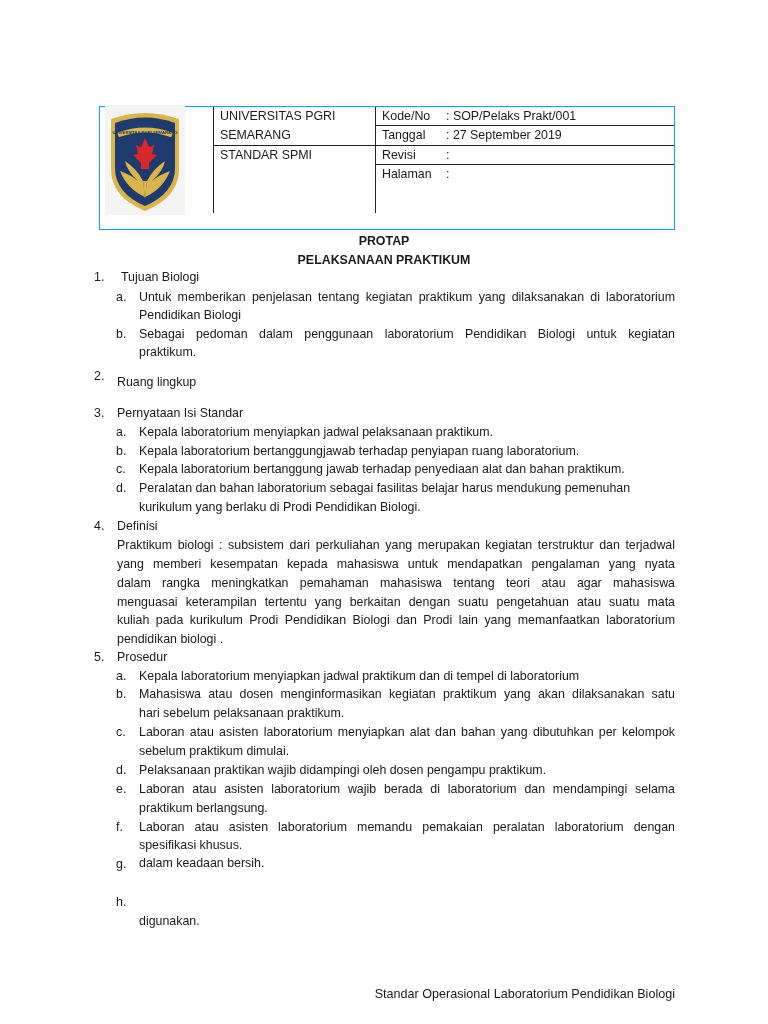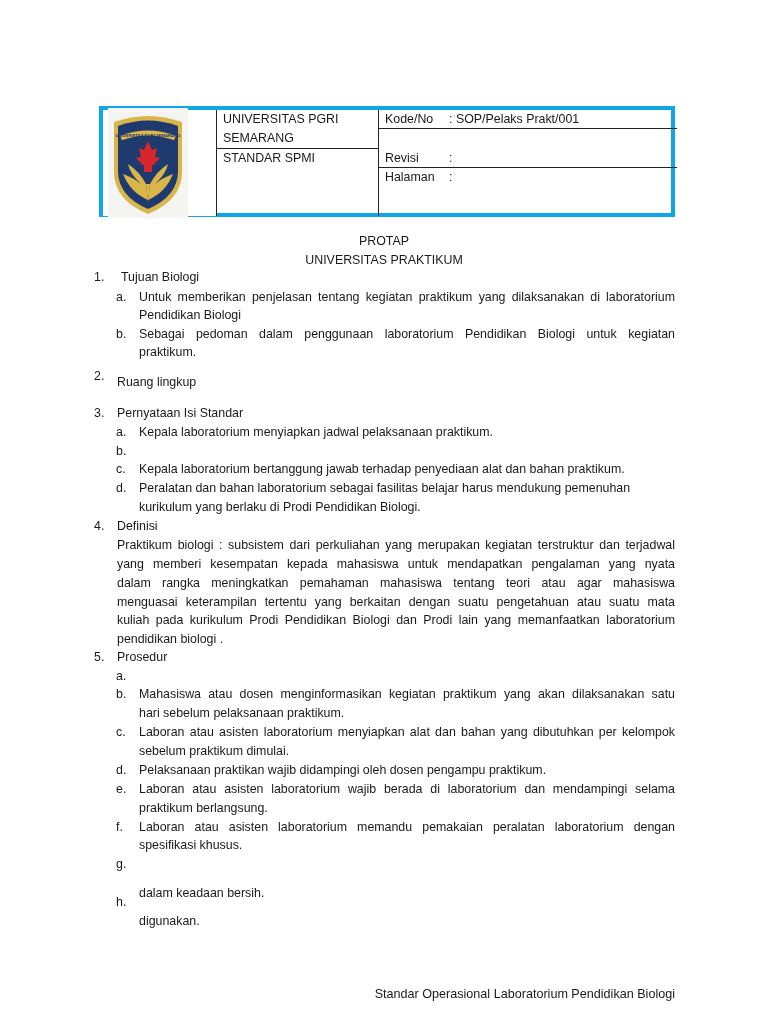--- a/index.html
+++ b/index.html
@@ -1,36 +1,36 @@
 <!DOCTYPE html>
 <html><head>
 <meta charset="utf-8">
 <style>
   html, body { margin: 0; padding: 0; background: #ffffff; }
   body { width: 768px; height: 1024px; position: relative; overflow: hidden;
          font-family: "Liberation Sans", sans-serif; color: #1a1a1a; font-size: 12.4px; }
   .page { position: absolute; left: 0; top: 0; width: 768px; height: 1024px; }
 
   
-  .hdr { position: absolute; left: 99px; top: 106px; width: 576px; height: 111px;
-         border: 4px solid #0ea5e9; box-sizing: border-box; }
+  .hdr { position: absolute; left: 99px; top: 106px; width: 576px; height: 124px;
+         border: 1px solid #0ea5e9; box-sizing: border-box; }
   .hdr .logo-cell { position: absolute; left: 0; top: 0; width: 114px; height: 106px;
          border-right: 1px solid #222; box-sizing: border-box; background: #fff; }
   .hdr .logo-cell .logo { position: absolute; left: 5px; top: -2px; width: 80px; height: 110px; background: #f4f4f2; }
   .hdr .mid-cell { position: absolute; left: 114px; top: 0; width: 162px; height: 106px;
          border-right: 1px solid #222; box-sizing: border-box; }
   .hdr .mid-top { position: absolute; left: 0; top: 0; width: 100%; height: 39px; border-bottom: 1px solid #222; box-sizing: border-box; }
   .hdr .mid-line { position: absolute; left: 6px; white-space: nowrap; }
   .hdr .right-cell { position: absolute; left: 276px; top: 0; width: 298px; height: 106px; }
   .hdr .rrow { position: absolute; left: 0; width: 100%; border-bottom: 1px solid #222; box-sizing: border-box; }
   .hdr .rrow.last { border-bottom: none; }
   .hdr .rlabel { position: absolute; left: 6px; top: 2px; white-space: nowrap; }
   .hdr .rsep { position: absolute; left: 70px; top: 2px; white-space: nowrap; }
 
-  .center { position: absolute; left: 0; width: 768px; text-align: center; font-weight: normal; white-space: nowrap; }
+  .center { position: absolute; left: 0; width: 768px; text-align: center; font-weight: bold; white-space: nowrap; }
   .t { position: absolute; white-space: nowrap; }
   .jline { display: block; position: absolute; text-align: justify; text-align-last: justify; }
   .footer { position: absolute; right: 93px; top: 963px; white-space: nowrap; font-size: 12.6px; margin-top: 24px; }
 </style>
 </head>
 <body>
 
 <div class="page">
 
   <div class="hdr">
@@ -53,70 +53,76 @@
         <span class="mid-line" style="top:2px">UNIVERSITAS PGRI</span>
         <span class="mid-line" style="top:21px">SEMARANG</span>
       </div>
       <span class="mid-line" style="top:41px">STANDAR SPMI</span>
     </div>
     <div class="right-cell">
       <div class="rrow" style="top:0;height:19px">
         <span class="rlabel">Kode/No</span>
         <span class="rsep">: SOP/Pelaks Prakt/001</span>
       </div>
+      <div class="rrow" style="top:19px;height:20px">
+        <span class="rlabel">Tanggal</span>
+        <span class="rsep">: 27 September 2019</span>
+      </div>
       <div class="rrow" style="top:39px;height:19px">
         <span class="rlabel">Revisi</span>
         <span class="rsep">:</span>
       </div>
       <div class="rrow last" style="top:58px;height:48px">
         <span class="rlabel">Halaman</span>
         <span class="rsep">:</span>
       </div>
     </div>
   </div>
 
   <div class="center" style="top:234px">PROTAP</div>
-  <div class="center" style="top:253px">UNIVERSITAS PRAKTIKUM</div>
+  <div class="center" style="top:253px">PELAKSANAAN PRAKTIKUM</div>
 
   <span class="t" style="left:94px;top:270px">1.</span>
   <span class="t" style="left:121px;top:270px">Tujuan Biologi</span>
   <span class="t" style="left:116px;top:290px">a.</span>
   <span class="jline" style="left:139px;top:290px;width:536px">Untuk memberikan penjelasan tentang kegiatan praktikum yang dilaksanakan di laboratorium</span>
   <span class="t" style="left:139px;top:308px">Pendidikan Biologi</span>
   <span class="t" style="left:116px;top:327px">b.</span>
   <span class="jline" style="left:139px;top:327px;width:536px">Sebagai pedoman dalam penggunaan laboratorium Pendidikan Biologi untuk kegiatan</span>
   <span class="t" style="left:139px;top:345px">praktikum.</span>
 
   <span class="t" style="left:94px;top:369px">2.</span>
   <span class="t" style="left:117px;top:375px">Ruang lingkup</span>
 
   <span class="t" style="left:94px;top:406px">3.</span>
   <span class="t" style="left:117px;top:406px">Pernyataan Isi Standar</span>
   <span class="t" style="left:116px;top:425px">a.</span>
   <span class="t" style="left:139px;top:425px">Kepala laboratorium menyiapkan jadwal pelaksanaan praktikum.</span>
   <span class="t" style="left:116px;top:444px">b.</span>
+  <span class="t" style="left:139px;top:444px">Kepala laboratorium bertanggungjawab terhadap penyiapan ruang laboratorium.</span>
   <span class="t" style="left:116px;top:462px">c.</span>
   <span class="t" style="left:139px;top:462px">Kepala laboratorium bertanggung jawab terhadap penyediaan alat dan bahan praktikum.</span>
   <span class="t" style="left:116px;top:481px">d.</span>
   <span class="t" style="left:139px;top:481px">Peralatan dan bahan laboratorium sebagai fasilitas belajar harus mendukung pemenuhan</span>
   <span class="t" style="left:139px;top:500px">kurikulum yang berlaku di Prodi Pendidikan Biologi.</span>
 
   <span class="t" style="left:94px;top:519px">4.</span>
   <span class="t" style="left:117px;top:519px">Definisi</span>
   <span class="jline" style="left:117px;top:538px;width:558px">Praktikum biologi : subsistem dari perkuliahan yang merupakan kegiatan terstruktur dan terjadwal</span>
   <span class="jline" style="left:117px;top:557px;width:558px">yang memberi kesempatan kepada mahasiswa untuk mendapatkan pengalaman yang nyata</span>
   <span class="jline" style="left:117px;top:576px;width:558px">dalam rangka meningkatkan pemahaman mahasiswa tentang teori atau agar mahasiswa</span>
   <span class="jline" style="left:117px;top:595px;width:558px">menguasai keterampilan tertentu yang berkaitan dengan suatu pengetahuan atau suatu mata</span>
   <span class="jline" style="left:117px;top:613px;width:558px">kuliah pada kurikulum Prodi Pendidikan Biologi dan Prodi lain yang memanfaatkan laboratorium</span>
   <span class="t" style="left:117px;top:632px">pendidikan biologi .</span>
 
   <span class="t" style="left:94px;top:650px">5.</span>
   <span class="t" style="left:117px;top:650px">Prosedur</span>
 
   <span class="t" style="left:116px;top:669px">a.</span>
+  <span class="t" style="left:139px;top:669px">Kepala laboratorium menyiapkan jadwal praktikum dan di tempel di laboratorium</span>
 
   <span class="t" style="left:116px;top:687px">b.</span>
   <span class="jline" style="left:139px;top:687px;width:536px">Mahasiswa atau dosen menginformasikan kegiatan praktikum yang akan dilaksanakan satu</span>
   <span class="t" style="left:139px;top:706px">hari sebelum pelaksanaan praktikum.</span>
 
   <span class="t" style="left:116px;top:725px">c.</span>
   <span class="jline" style="left:139px;top:725px;width:536px">Laboran atau asisten laboratorium menyiapkan alat dan bahan yang dibutuhkan per kelompok</span>
   <span class="t" style="left:139px;top:744px">sebelum praktikum dimulai.</span>
 
   <span class="t" style="left:116px;top:763px">d.</span>
@@ -124,19 +130,19 @@
 
   <span class="t" style="left:116px;top:782px">e.</span>
   <span class="jline" style="left:139px;top:782px;width:536px">Laboran atau asisten laboratorium wajib berada di laboratorium dan mendampingi selama</span>
   <span class="t" style="left:139px;top:801px">praktikum berlangsung.</span>
 
   <span class="t" style="left:116px;top:820px">f.</span>
   <span class="jline" style="left:139px;top:820px;width:536px">Laboran atau asisten laboratorium memandu pemakaian peralatan laboratorium dengan</span>
   <span class="t" style="left:139px;top:838px">spesifikasi khusus.</span>
 
   <span class="t" style="left:116px;top:857px">g.</span>
-  <span class="t" style="left:139px;top:886px">dalam keadaan bersih.</span>
+  <span class="t" style="left:139px;top:856px">dalam keadaan bersih.</span>
 
   <span class="t" style="left:116px;top:895px">h.</span>
   <span class="t" style="left:139px;top:914px">digunakan.</span>
 
   <div class="footer">Standar Operasional Laboratorium Pendidikan Biologi</div>
 </div>
 
 </body></html>

